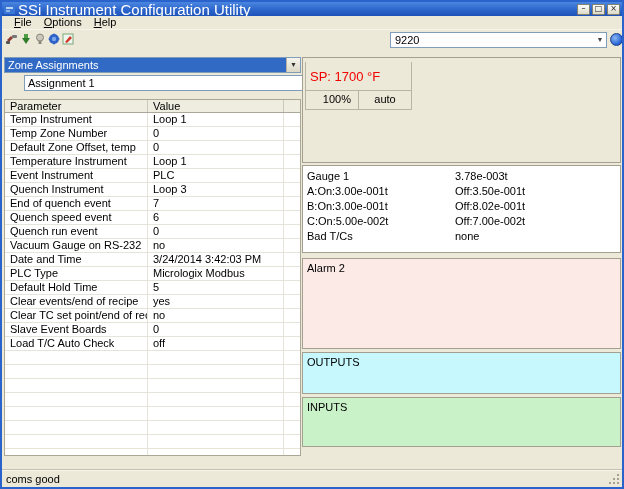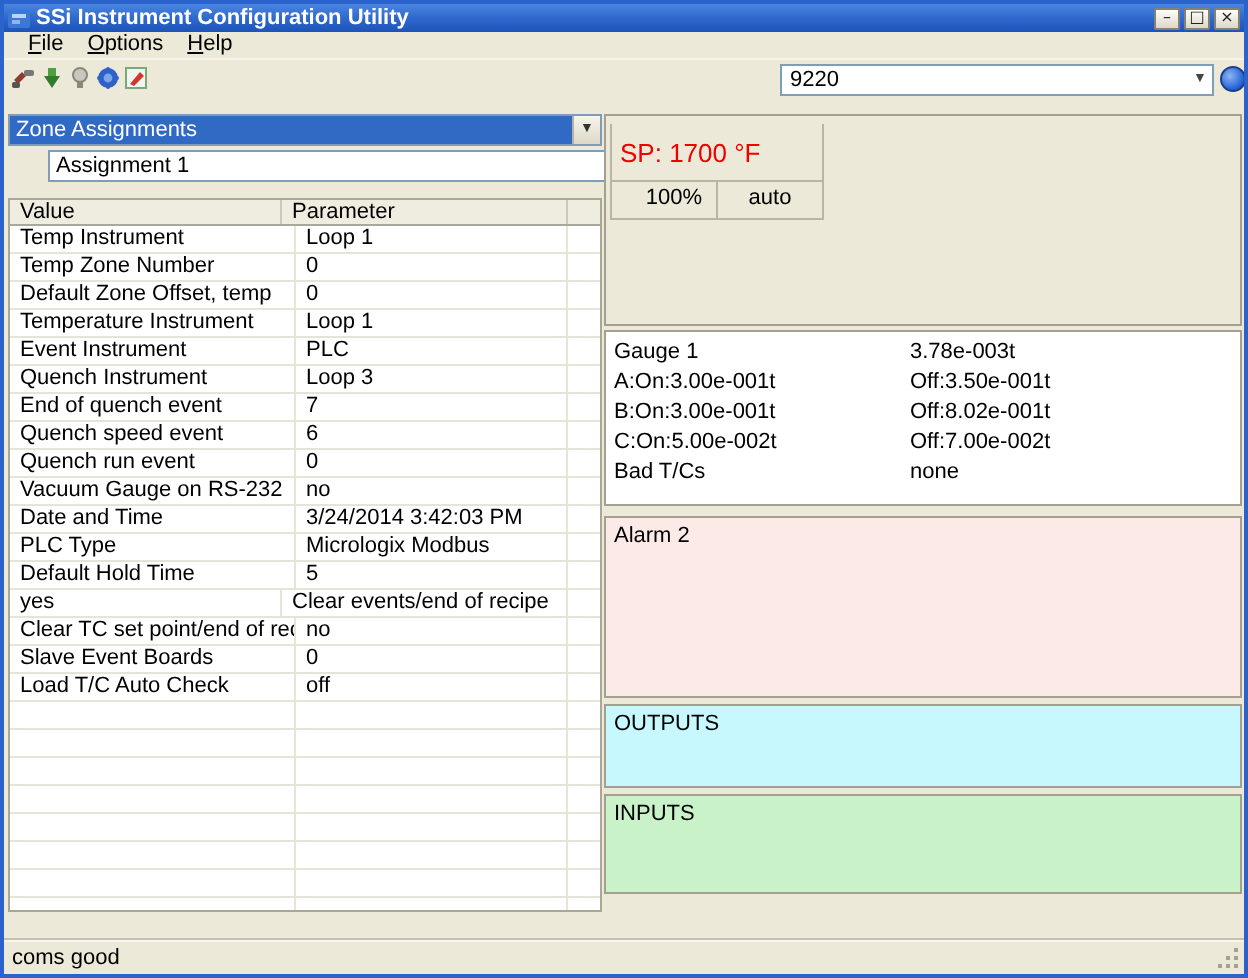--- a/index.html
+++ b/index.html
@@ -5,21 +5,21 @@
   * { box-sizing: border-box; margin: 0; padding: 0; }
   body { font-family: "Liberation Sans", "DejaVu Sans", sans-serif; font-size: 11px; color: #000; background: #fff; }
 
   .window { position: relative; width: 624px; height: 489px; border: 2px solid #2a63cb; background: #ece9d8; overflow: hidden; }
 
   
   .titlebar { position: absolute; left: 0; top: 0; width: 620px; height: 14px;
     background: linear-gradient(to bottom, #4a86e0 0%, #2d66cc 55%, #1d53b8 100%);
     display: flex; align-items: center; padding: 0 2px; }
   .app-icon { width: 11px; height: 11px; margin-right: 3px; flex: 0 0 auto; }
-  .title-text { color: #fff; font-size: 11px; font-weight: bold; white-space: nowrap; flex: 1 1 auto; }
+  .title-text { color: #fff; font-size: 15px; font-weight: normal; white-space: nowrap; flex: 1 1 auto; }
   .win-buttons { display: flex; gap: 2px; }
   .winbtn { width: 13px; height: 11px; background: linear-gradient(#fdfdfb, #dcd9c8); border: 1px solid #84816f;
     font-size: 8px; line-height: 8px; text-align: center; color: #222; border-radius: 1px; font-family: "DejaVu Sans", sans-serif; cursor: default; }
 
   
   .menubar { position: absolute; left: 0; top: 14px; width: 620px; height: 13px; background: #ece9d8; display: flex; align-items: center; padding-left: 6px; }
   .menu-item { display: inline-block; padding: 0 6px; height: 13px; line-height: 13px; }
   .menu-item::first-letter { text-decoration: underline; }
 
   
@@ -136,22 +136,22 @@
     <span class="sel">Zone Assignments</span>
     <span class="btn">▼</span>
   </div>
   <div class="combo" id="combo-assign">
     <span class="sel">Assignment 1</span>
     <span class="btn">▼</span>
   </div>
 
   <div class="param-table">
     <div class="p-header">
+      <span class="hcell h1">Parameter</span>
       <span class="hcell h2">Value</span>
-      <span class="hcell h1">Parameter</span>
       <span class="hcell h3"></span>
     </div>
     <div>
 
         <div class="p-row">
           <span class="cell c1">Temp Instrument</span>
           <span class="cell c2">Loop 1</span>
           <span class="cell c3"></span>
         </div>
 
@@ -221,22 +221,22 @@
           <span class="cell c3"></span>
         </div>
 
         <div class="p-row">
           <span class="cell c1">Default Hold Time</span>
           <span class="cell c2">5</span>
           <span class="cell c3"></span>
         </div>
 
         <div class="p-row">
+          <span class="cell c1">Clear events/end of recipe</span>
           <span class="cell c2">yes</span>
-          <span class="cell c1">Clear events/end of recipe</span>
           <span class="cell c3"></span>
         </div>
 
         <div class="p-row">
           <span class="cell c1">Clear TC set point/end of recipe</span>
           <span class="cell c2">no</span>
           <span class="cell c3"></span>
         </div>
 
         <div class="p-row">

